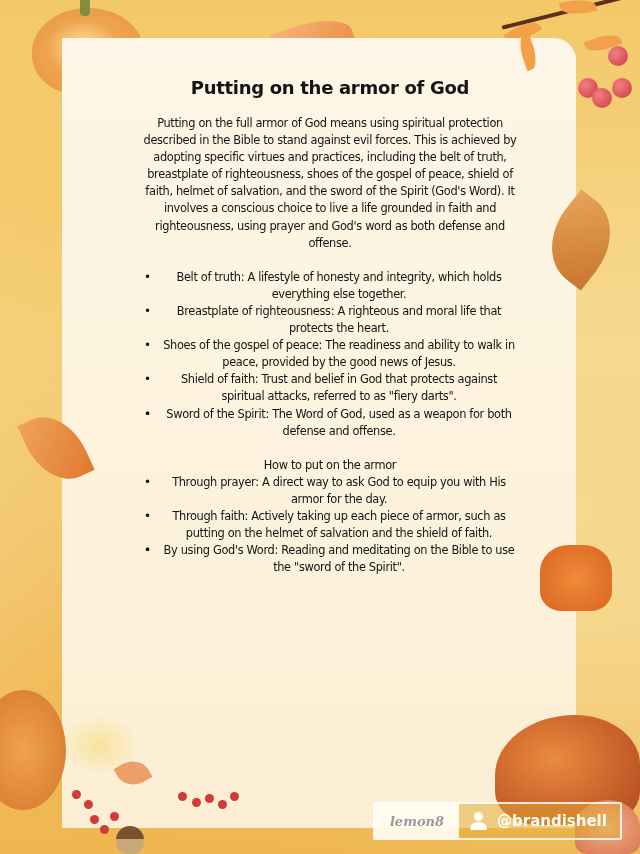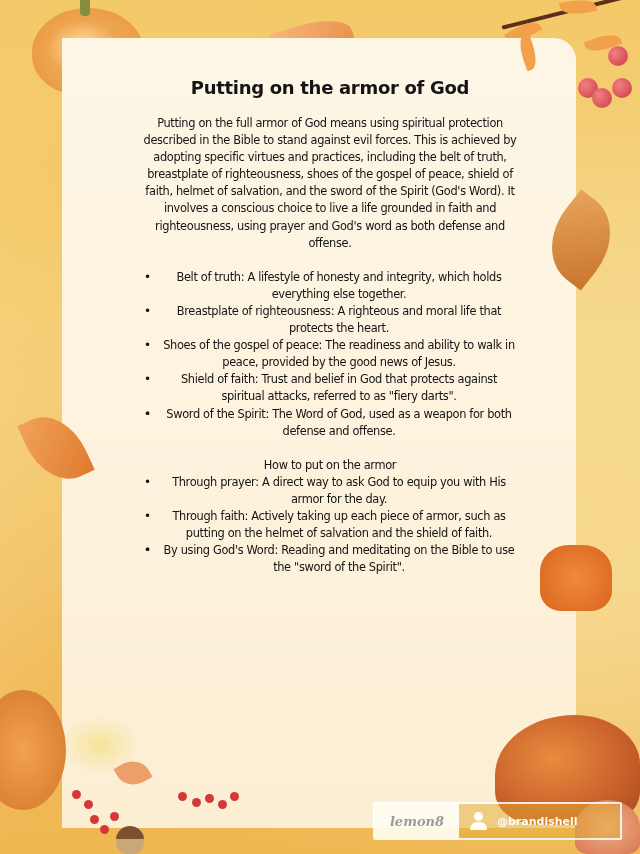--- a/index.html
+++ b/index.html
@@ -126,21 +126,21 @@
       display: flex; align-items: center; justify-content: center;
       font-family: "DejaVu Serif", serif; font-style: italic; font-weight: bold;
       font-size: 13px; color: #9a9a9a;
     }
     .wm-user {
       flex: 1;
       display: flex; align-items: center;
       padding-left: 10px;
       background: rgba(225,170,50,0.5);
       color: #fffdf5;
-      font-family: "DejaVu Sans", sans-serif; font-weight: bold; font-size: 11px;
+      font-family: "DejaVu Sans", sans-serif; font-weight: bold; font-size: 15px;
     }
     .wm-user-icon { display: inline-block; width: 20px; height: 18px; position: relative; margin-right: 8px; }
     .wm-user-icon::before { content: ""; position: absolute; left: 5px; top: 0; width: 9px; height: 9px; border-radius: 50%; background: #fffdf5; }
     .wm-user-icon::after { content: ""; position: absolute; left: 1px; top: 10px; width: 17px; height: 8px; border-radius: 8px 8px 1px 1px; background: #fffdf5; }
   </style>
 </head>
 <body>
 
 <div class="deco pumpkin-top"></div>
 <div class="deco leaf leaf-top"></div>

